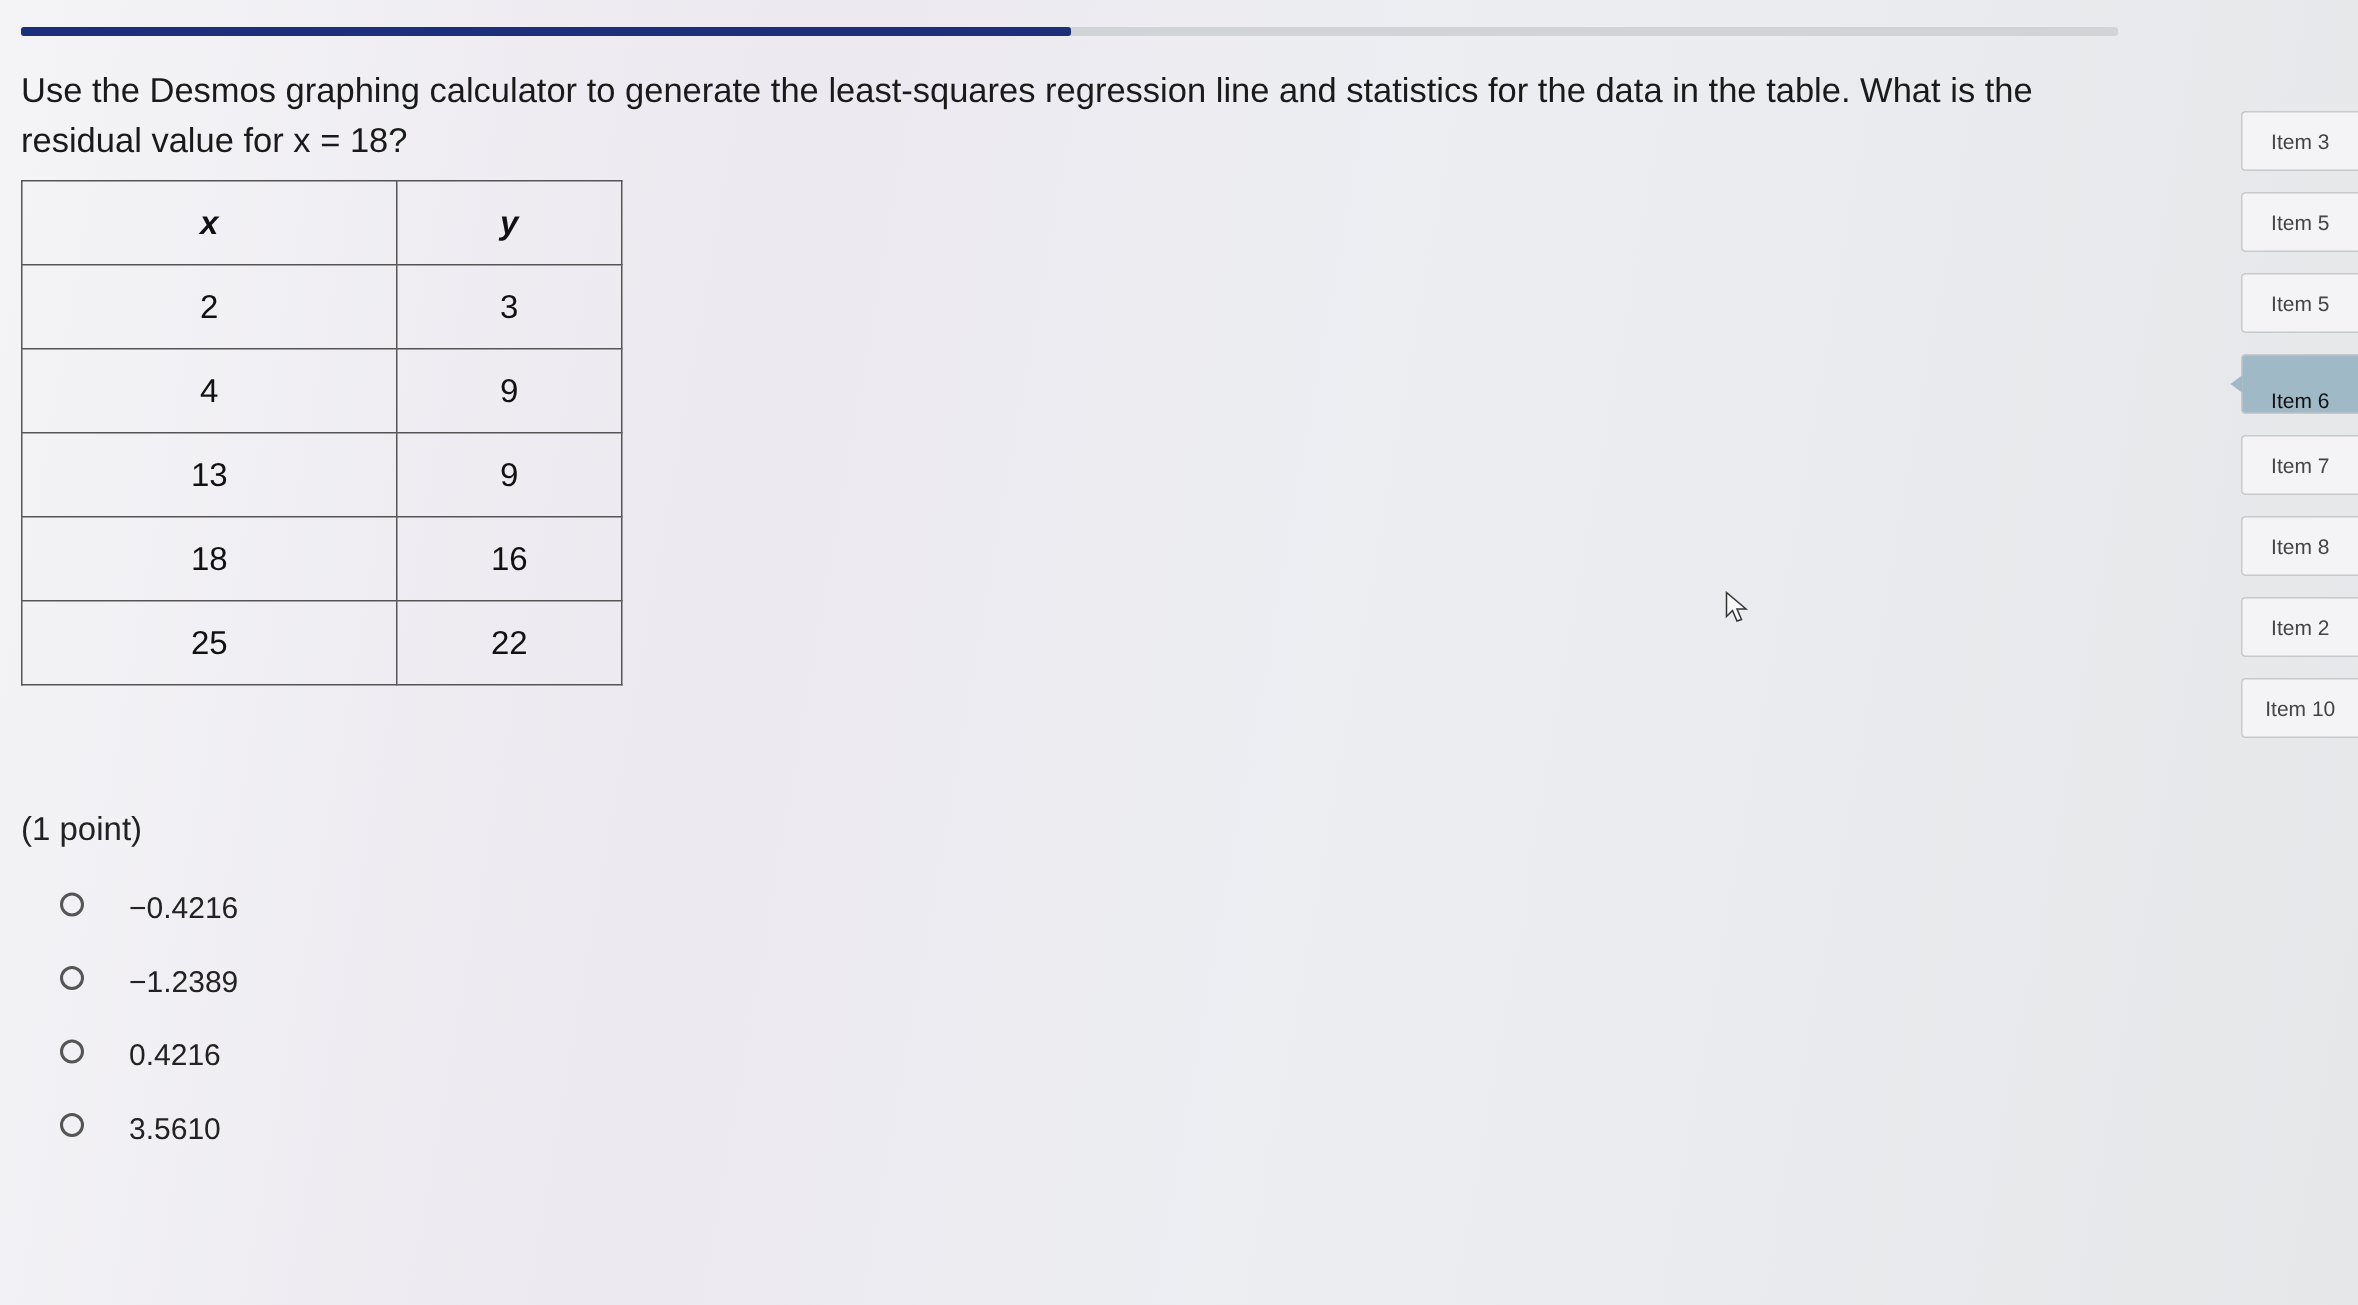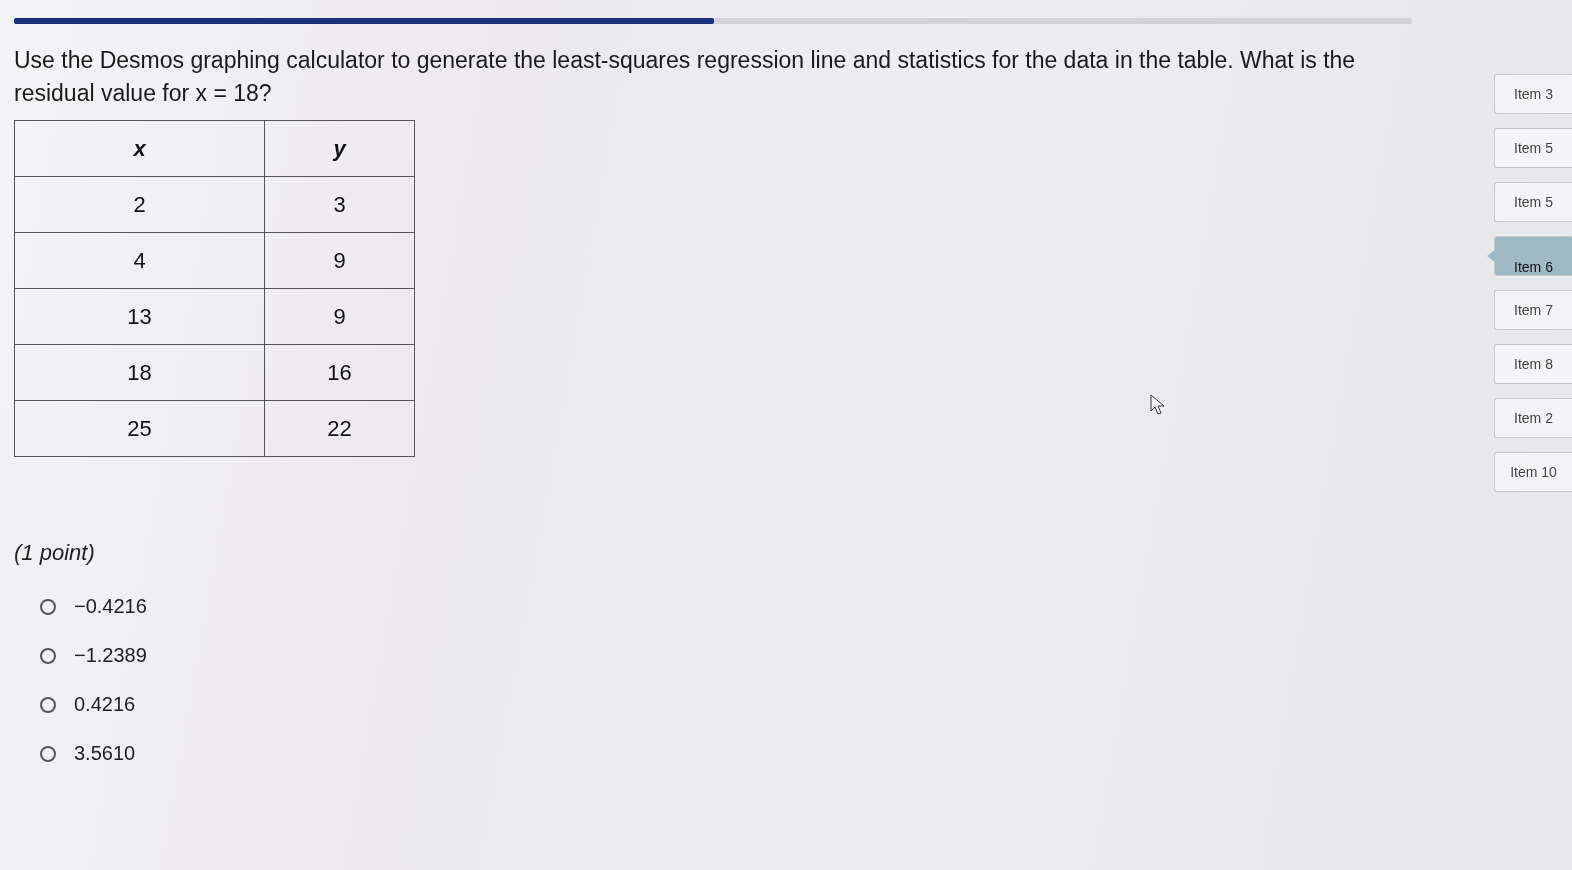--- a/index.html
+++ b/index.html
@@ -57,37 +57,36 @@
   }
   .tbl th { font-style: italic; font-weight: 700; height: 56px; }
   .tbl td { height: 56px; }
   .tbl .col-x { width: 250px; }
   .tbl .col-y { width: 150px; }
 
   .points-label {
     position: absolute;
     top: 540px;
     left: 14px;
-    font-style: italic;
     font-size: 22px;
     color: #222;
   }
 
   .choices {
     position: absolute;
     top: 595px;
     left: 40px;
     display: flex;
     flex-direction: column;
     gap: 26px;
   }
   .choice {
     display: flex;
-    align-items: center;
-    gap: 18px;
+    align-items: flex-start;
+    gap: 30px;
     font-size: 20px;
     color: #222;
     cursor: pointer;
   }
   .radio {
     width: 16px; height: 16px;
     border: 2px solid #555;
     border-radius: 50%;
     display: inline-block;
   }

